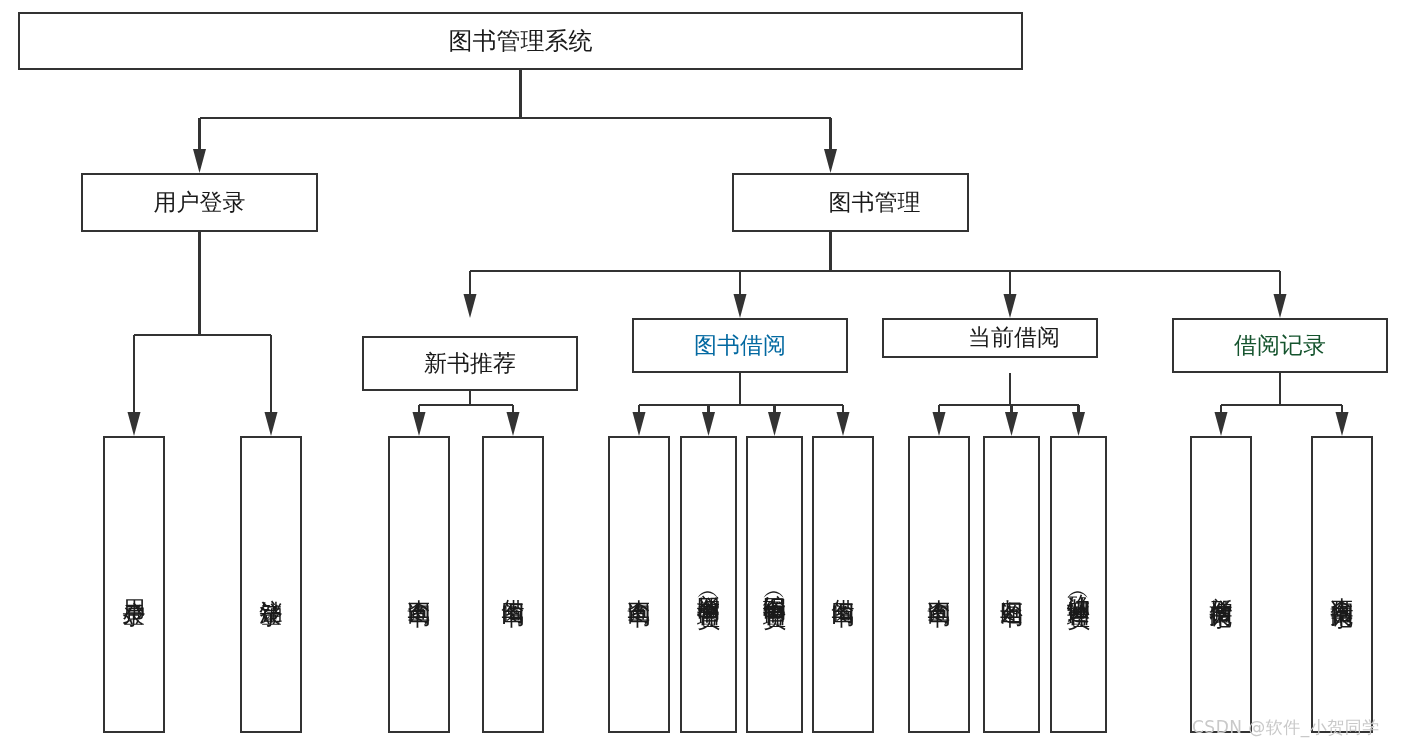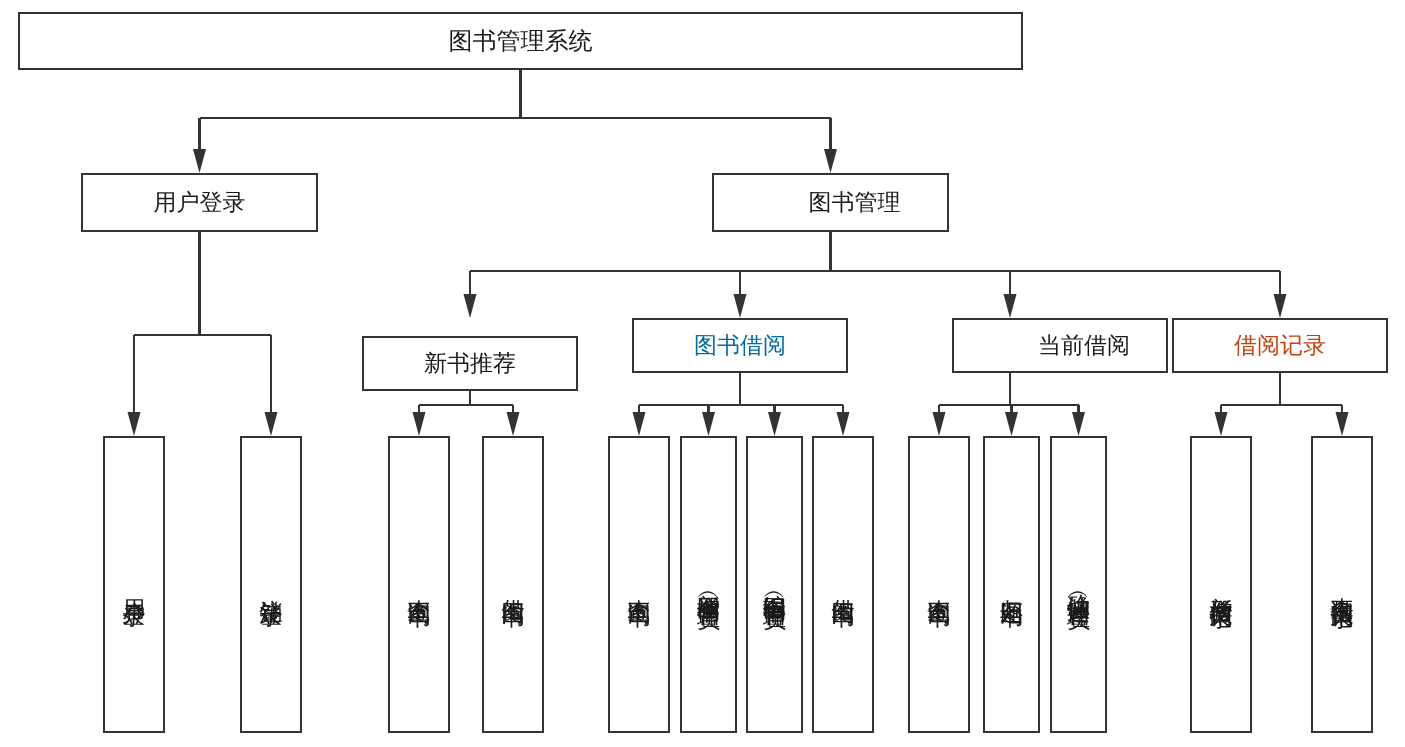--- a/index.html
+++ b/index.html
@@ -117,34 +117,34 @@
       <line x1="1342" y1="405" x2="1342" y2="414" stroke="#333333" stroke-width="2.5" shape-rendering="crispEdges"></line>
       <path d="M 1335.5 412 L 1348.5 412 L 1342 436 Z" fill="#333333"></path>
     </svg>
   <div id="nodes">
       <div class="node horizontal root" style="left: 18px; top: 12px; width: 1005px; height: 58px; border-color: rgb(51, 51, 51); background: rgb(255, 255, 255);">
         <span class="label" style="color: rgb(26, 26, 26); text-align: right;">图书管理系统</span>
       </div>
       <div class="node horizontal" style="left: 81px; top: 173px; width: 237px; height: 59px; border-color: rgb(51, 51, 51); background: rgb(255, 255, 255);">
         <span class="label" style="color: rgb(26, 26, 26);">用户登录</span>
       </div>
-      <div class="node horizontal" style="left: 712px; top: 173px; width: 237px; height: 59px; border-color: rgb(51, 51, 51); background: rgb(255, 255, 255); padding-left: 48px;">
+      <div class="node horizontal" style="left: 732px; top: 173px; width: 237px; height: 59px; border-color: rgb(51, 51, 51); background: rgb(255, 255, 255); padding-left: 48px;">
         <span class="label" style="color: rgb(26, 26, 26);">图书管理</span>
       </div>
       <div class="node horizontal" style="left: 362px; top: 336px; width: 216px; height: 55px; border-color: rgb(51, 51, 51); background: rgb(255, 255, 255);">
         <span class="label" style="color: rgb(26, 26, 26);">新书推荐</span>
       </div>
       <div class="node horizontal" style="left: 632px; top: 318px; width: 216px; height: 55px; border-color: rgb(51, 51, 51); background: rgb(255, 255, 255);">
         <span class="label" style="color: #0369a1;">图书借阅</span>
       </div>
-      <div class="node horizontal" style="left: 952px; top: 318px; width: 216px; height: 55px; border-color: rgb(51, 51, 51); background: rgb(255, 255, 255); padding-left: 48px;">
+      <div class="node horizontal" style="left: 882px; top: 318px; width: 216px; height: 40px; border-color: rgb(51, 51, 51); background: rgb(255, 255, 255); padding-left: 48px;">
         <span class="label" style="color: rgb(26, 26, 26);">当前借阅</span>
       </div>
       <div class="node horizontal" style="left: 1172px; top: 318px; width: 216px; height: 55px; border-color: rgb(51, 51, 51); background: rgb(255, 255, 255);">
-        <span class="label" style="color: #c2410c;">借阅记录</span>
+        <span class="label" style="color: #14532d;">借阅记录</span>
       </div>
       <div class="node vertical" style="left: 103px; top: 436px; width: 62px; height: 297px; border-color: rgb(51, 51, 51); background: rgb(255, 255, 255);">
         <span class="label" style="color: rgb(26, 26, 26);">用户登录</span>
       </div>
       <div class="node vertical" style="left: 240px; top: 436px; width: 62px; height: 297px; border-color: rgb(51, 51, 51); background: rgb(255, 255, 255);">
         <span class="label" style="color: rgb(26, 26, 26);">注销登录</span>
       </div>
       <div class="node vertical" style="left: 388px; top: 436px; width: 62px; height: 297px; border-color: rgb(51, 51, 51); background: rgb(255, 255, 255);">
         <span class="label" style="color: rgb(26, 26, 26);">查询图书</span>
       </div>
@@ -172,13 +172,14 @@
       <div class="node vertical" style="left: 1050px; top: 436px; width: 57px; height: 297px; border-color: rgb(51, 51, 51); background: rgb(255, 255, 255);">
         <span class="label" style="color: rgb(26, 26, 26);">确认归还（管理员）</span>
       </div>
       <div class="node vertical" style="left: 1190px; top: 436px; width: 62px; height: 297px; border-color: rgb(51, 51, 51); background: rgb(255, 255, 255);">
         <span class="label" style="color: rgb(26, 26, 26);">新增借阅记录</span>
       </div>
       <div class="node vertical" style="left: 1311px; top: 436px; width: 62px; height: 297px; border-color: rgb(51, 51, 51); background: rgb(255, 255, 255);">
         <span class="label" style="color: rgb(26, 26, 26);">查询借阅记录</span>
       </div>
     </div>
+  <div class="watermark" style="left:1192px; top:716px;">CSDN @软件_小贺同学</div>
 </div>
 
 </body></html>

